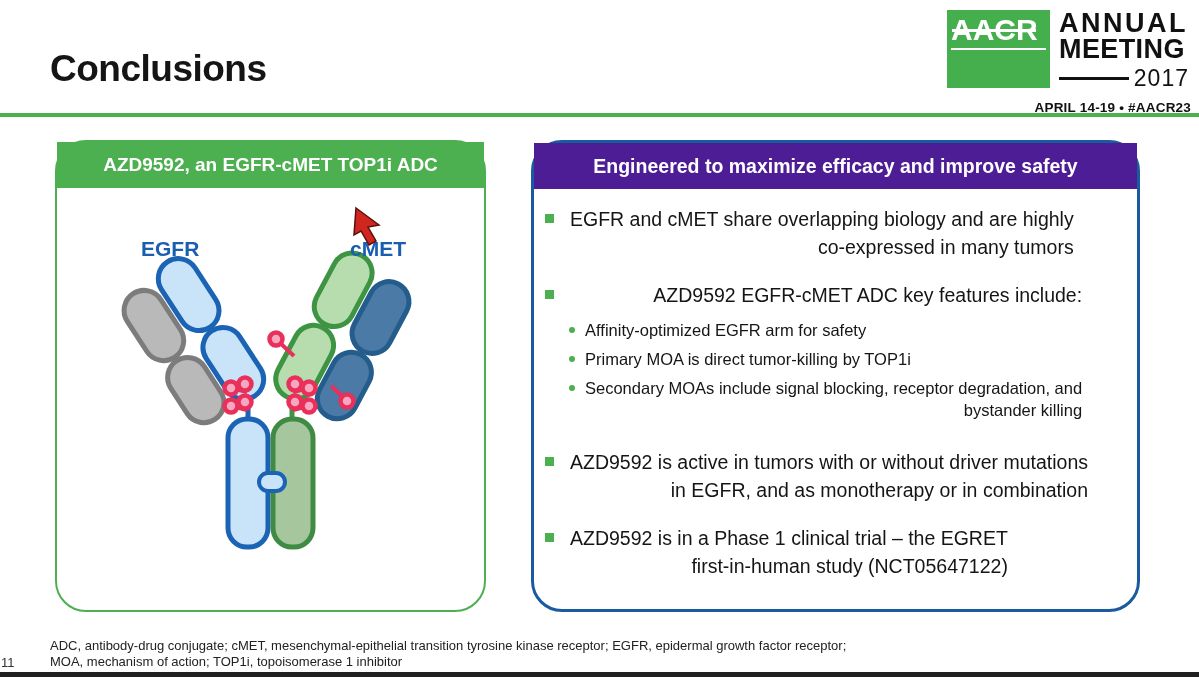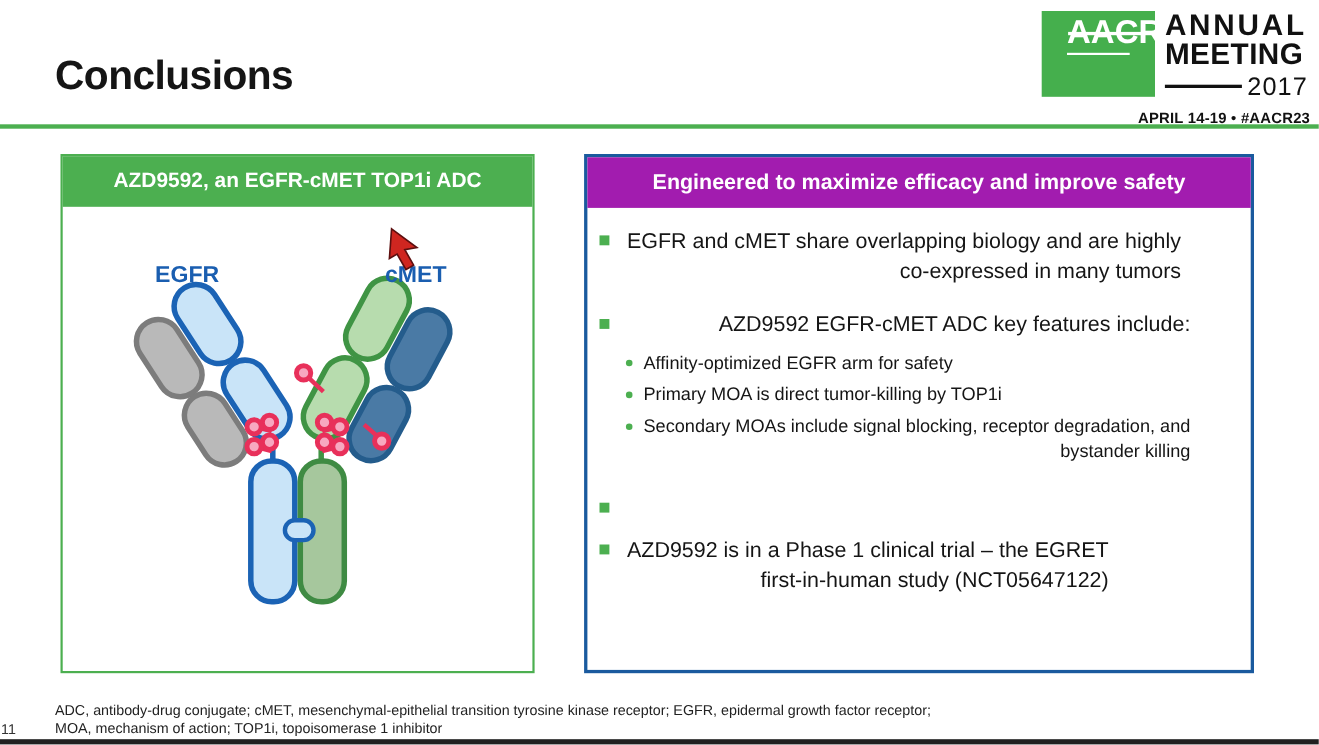--- a/index.html
+++ b/index.html
@@ -7,42 +7,42 @@
          font-family:"Liberation Sans",sans-serif;color:#1a1a1a;}
 
   
   .title{position:absolute;left:50px;top:48px;font-size:37px;font-weight:800;
          letter-spacing:-0.5px;color:#151515;}
   .top-rule{position:absolute;left:0;top:113px;width:100%;height:4px;background:#4CAF50;}
 
   .logo-wrap{position:absolute;top:10px;right:8px;width:244px;}
   .logo-row{display:flex;align-items:stretch;}
   .aacr-box{width:103px;height:78px;background:#45AF4D;color:#fff;
-            padding:5px 23px;box-sizing:border-box;}
+            padding:5px 4px;box-sizing:border-box;}
   .aacr-acronym{font-size:30px;font-weight:800;line-height:30px;position:relative;}
   .aacr-acronym::after{content:"";position:absolute;left:1px;top:14px;width:84px;height:2.5px;background:#fff;}
   .aacr-divider{height:1.5px;background:#fff;margin:3px 0 4px;}
   .aacr-name{font-size:9.5px;line-height:11px;font-weight:600;white-space:pre-line;}
   .meet-col{margin-left:9px;width:130px;color:#111;}
   .meet-w1{font-size:27px;font-weight:800;line-height:26px;letter-spacing:2.5px;}
   .meet-w2{font-size:27px;font-weight:800;line-height:26px;letter-spacing:0.4px;}
   .year-row{display:flex;align-items:center;margin-top:3px;}
   .year-line{flex:1;height:3px;background:#111;margin-right:5px;}
   .year{font-size:23px;font-weight:400;letter-spacing:1px;}
   .dates{margin-top:8px;text-align:right;font-size:13.5px;font-weight:700;
          letter-spacing:0.2px;color:#111;}
 
   
-  .panel{position:absolute;top:140px;box-sizing:border-box;background:#fff;}
+  .panel{position:absolute;top:140px;box-sizing:border-box;background:#fff;border-radius:31px;}
   .panel-head{height:46px;display:flex;align-items:center;justify-content:center;
               color:#fff;font-weight:700;}
   .left-panel{left:55px;width:431px;height:472px;border:2px solid #4CAF50;}
   .left-panel .panel-head{background:#4CAF50;font-size:19px;}
   .right-panel{left:531px;width:609px;height:472px;border:3px solid #1A5A9E;}
-  .right-panel .panel-head{background:#a21caf;font-size:19.5px;}
+  .right-panel .panel-head{background:#4c1d95;font-size:19.5px;}
   .panel-body{position:relative;}
   .left-panel .panel-body{height:424px;}
   .left-panel svg{position:absolute;left:0;top:0;width:100%;height:100%;}
 
   
   .bullets{padding:16px 18px 0 0;}
   .bullet{display:flex;align-items:flex-start;margin-bottom:20px;text-align:right;}
   .sq{flex:none;width:9px;height:9px;background:#4CAF50;margin:9px 0 0 11px;}
   .btext{margin-left:16px;font-size:19.5px;line-height:28px;color:#151515;white-space:pre-line;}
   .subs{margin:10px 0 0 15px;}
@@ -166,20 +166,22 @@
                 <span class="dot"></span>
                 <span class="stext">Secondary MOAs include signal blocking, receptor degradation, and
 bystander killing</span>
               </div>
             </div>
           </div>
         </div>
 
         <div class="bullet">
           <span class="sq"></span>
+          <span class="btext">AZD9592 is active in tumors with or without driver mutations
+in EGFR, and as monotherapy or in combination</span>
         </div>
 
         <div class="bullet">
           <span class="sq"></span>
           <span class="btext">AZD9592 is in a Phase 1 clinical trial – the EGRET
 first-in-human study (NCT05647122)</span>
         </div>
 
       </div>
     </div>

